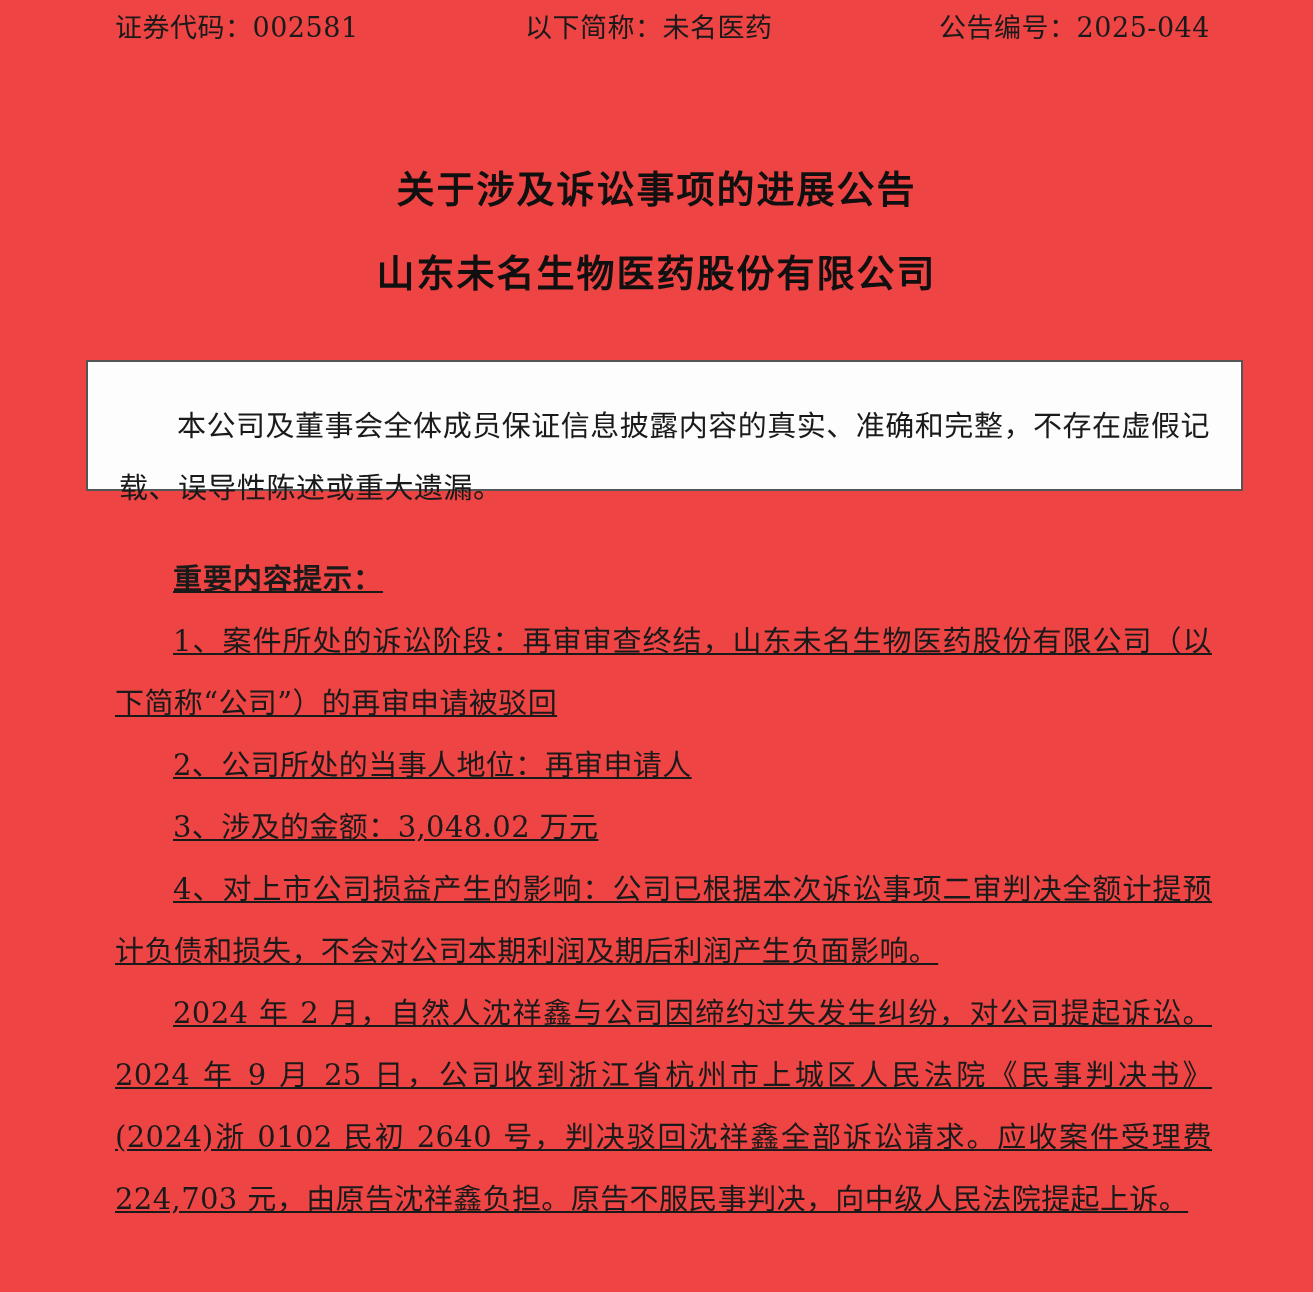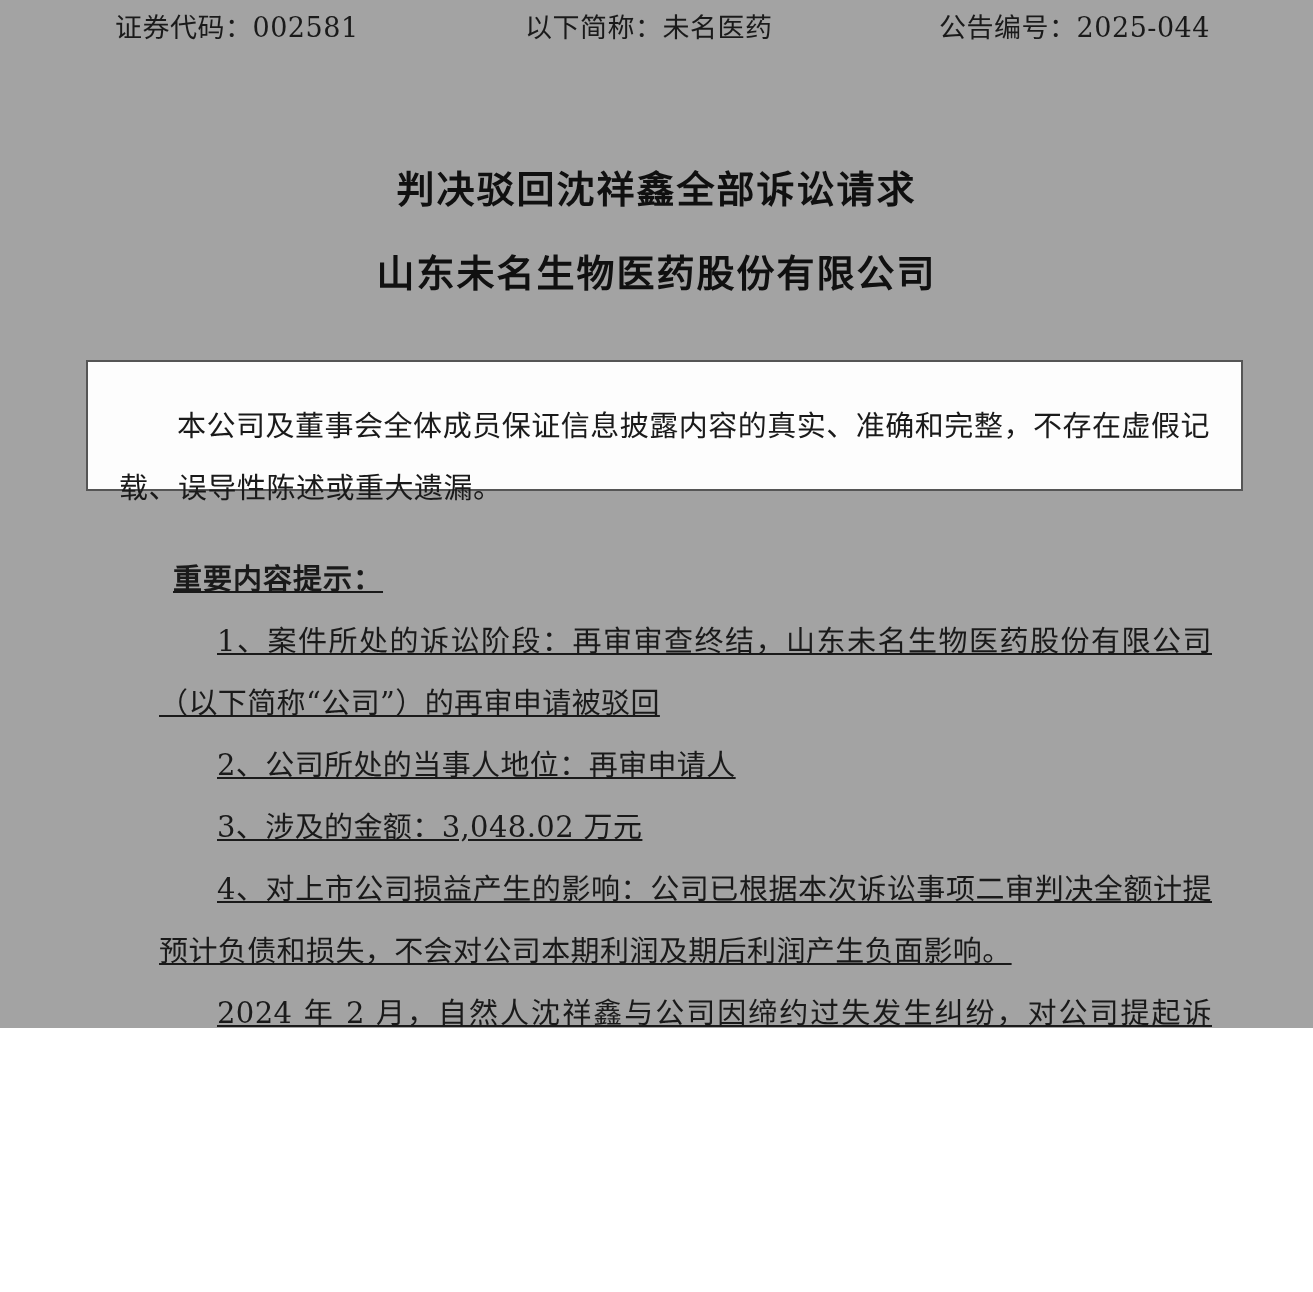--- a/index.html
+++ b/index.html
@@ -8,22 +8,22 @@
     padding: 0;
     background: #ffffff;
   }
   body {
     font-family: "DejaVu Serif", "Liberation Serif", serif;
     color: #1a1a1a;
   }
   .page {
     position: relative;
     width: 1313px;
-    height: 1028px;
-    background: #a3a3a3;
+    height: 1292px;
+    background: #ef4444;
     overflow: hidden;
     box-sizing: border-box;
   }
 
   
   .doc-header {
     position: absolute;
     top: 6px;
     left: 115px;
     width: 1095px;
@@ -90,21 +90,20 @@
   p.para {
     margin: 0;
     font-size: 29px;
     line-height: 62px;
     letter-spacing: 0.4px;
     text-align: justify;
     text-justify: inter-ideograph;
   }
   p.indent2 {
     text-indent: 58px;
-    margin-left: 44px;
   }
   p.heading-bold {
     font-weight: bold;
     text-indent: 58px;
     letter-spacing: 1px;
   }
   p.heading-tip {
     font-weight: bold;
     text-indent: 58px;
     letter-spacing: 1px;
@@ -115,38 +114,38 @@
 
 <div class="page">
 
   <div class="doc-header">
     <span class="hdr-cell"><span>证券代码：</span><span class="num">002581</span></span>
     <span class="hdr-cell"><span>以下简称：</span><span>未名医药</span></span>
     <span class="hdr-cell"><span>公告编号：</span><span class="num">2025-044</span></span>
   </div>
 
   <div class="title-block">
-    <div class="title-line">判决驳回沈祥鑫全部诉讼请求</div>
+    <div class="title-line">关于涉及诉讼事项的进展公告</div>
     <div class="title-line">山东未名生物医药股份有限公司</div>
   </div>
 
   <div class="disclaimer-box">
     <p class="disclaimer-text">本公司及董事会全体成员保证信息披露内容的真实、准确和完整，不存在虚假记载、误导性陈述或重大遗漏。</p>
   </div>
 
   <div class="body-area">
 
     <p class="para heading-tip">重要内容提示：</p>
 
     <p class="para indent2">1、案件所处的诉讼阶段：再审审查终结，山东未名生物医药股份有限公司（以下简称“公司”）的再审申请被驳回</p>
 
     <p class="para indent2">2、公司所处的当事人地位：再审申请人</p>
 
     <p class="para indent2">3、涉及的金额：3,048.02 万元</p>
 
     <p class="para indent2">4、对上市公司损益产生的影响：公司已根据本次诉讼事项二审判决全额计提预计负债和损失，不会对公司本期利润及期后利润产生负面影响。</p>
 
 
-    <p class="para indent2">2024 年 2 月，自然人沈祥鑫与公司因缔约过失发生纠纷，对公司提起诉讼。2024 年 9 月 29 日，公司收到浙江省杭州市上城区人民法院《民事判决书》(2024)浙 0102 民初 2640 号，判决驳回沈祥鑫全部诉讼请求。应收案件受理费 224,703 元，由原告沈祥鑫负担。原告不服民事判决，向中级人民法院提起上诉。</p>
+    <p class="para indent2">2024 年 2 月，自然人沈祥鑫与公司因缔约过失发生纠纷，对公司提起诉讼。2024 年 9 月 25 日，公司收到浙江省杭州市上城区人民法院《民事判决书》(2024)浙 0102 民初 2640 号，判决驳回沈祥鑫全部诉讼请求。应收案件受理费 224,703 元，由原告沈祥鑫负担。原告不服民事判决，向中级人民法院提起上诉。</p>
 
   </div>
 
 </div>
 
 </body></html>

